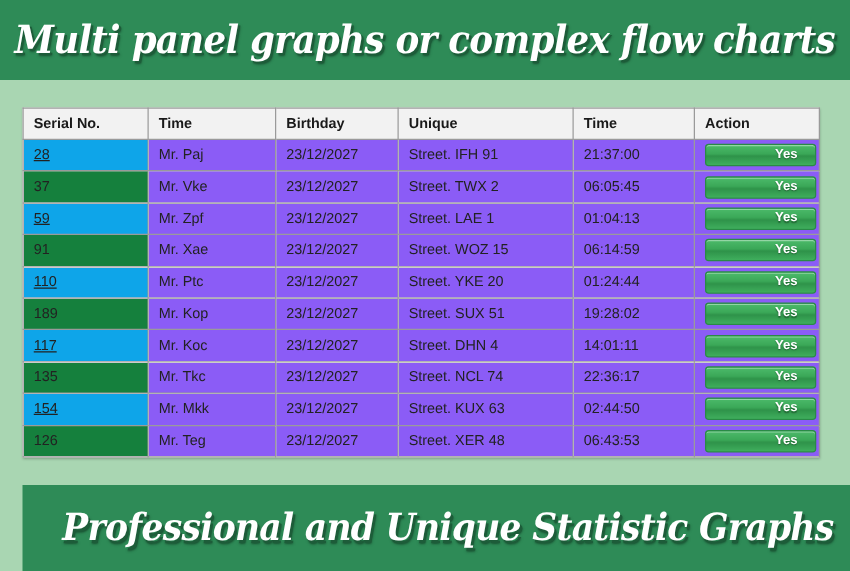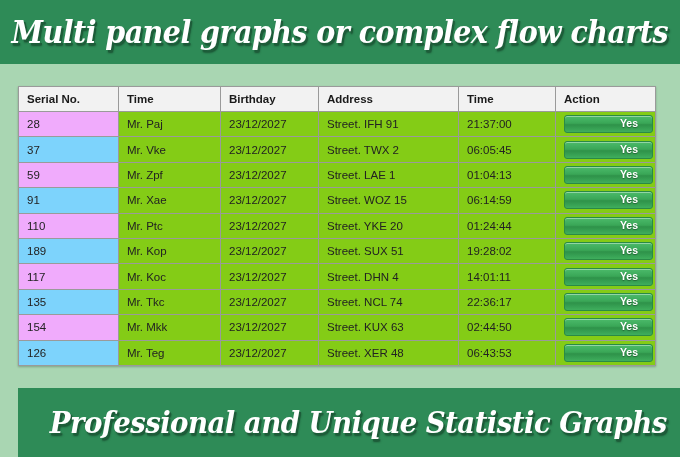--- a/index.html
+++ b/index.html
@@ -92,30 +92,31 @@
     white-space: nowrap;
   }
   table.data-table thead th {
     background: #f2f2f2;
     font-weight: bold;
     font-size: 11.5px;
     color: #1a1a1a;
     height: 24px;
   }
   table.data-table tbody td {
-    background: #84cc16;
+    background: #8b5cf6;
     height: 24.4px;
   }
 
   
   table.data-table tbody tr.odd td.col-serial {
-    background: #f0abfc;
+    background: #0ea5e9;
+    text-decoration: underline;
   }
   table.data-table tbody tr.even td.col-serial {
-    background: #7dd3fc;
+    background: #15803d;
   }
 
   
   col.c-serial  { width: 100px; }
   col.c-name    { width: 102px; }
   col.c-bday    { width: 98px;  }
   col.c-addr    { width: 140px; }
   col.c-time    { width: 97px;  }
   col.c-action  { width: 100px; }
 
@@ -171,21 +172,21 @@
           <col class="c-bday">
         <col class="c-addr">
           <col class="c-time">
           <col class="c-action">
       </colgroup>
       <thead>
         <tr>
           <th>Serial No.</th>
           <th>Time</th>
           <th>Birthday</th>
-          <th>Address</th>
+          <th>Unique</th>
           <th>Time</th>
           <th>Action</th>
         </tr>
       </thead>
       <tbody id="table-body">
           <tr class="odd">
             <td class="col-serial">28</td>
             <td class="col-name">Mr. Paj</td>
             <td class="col-bday">23/12/2027</td>
             <td class="col-addr">Street. IFH 91</td>

